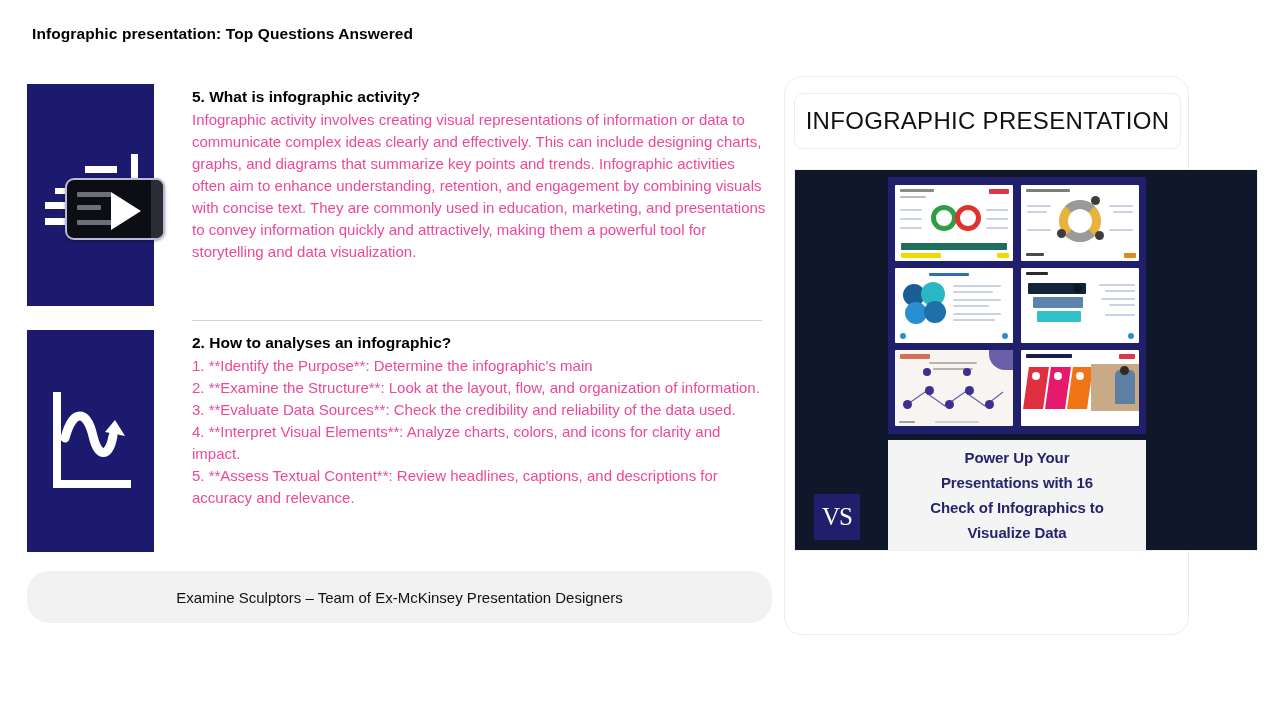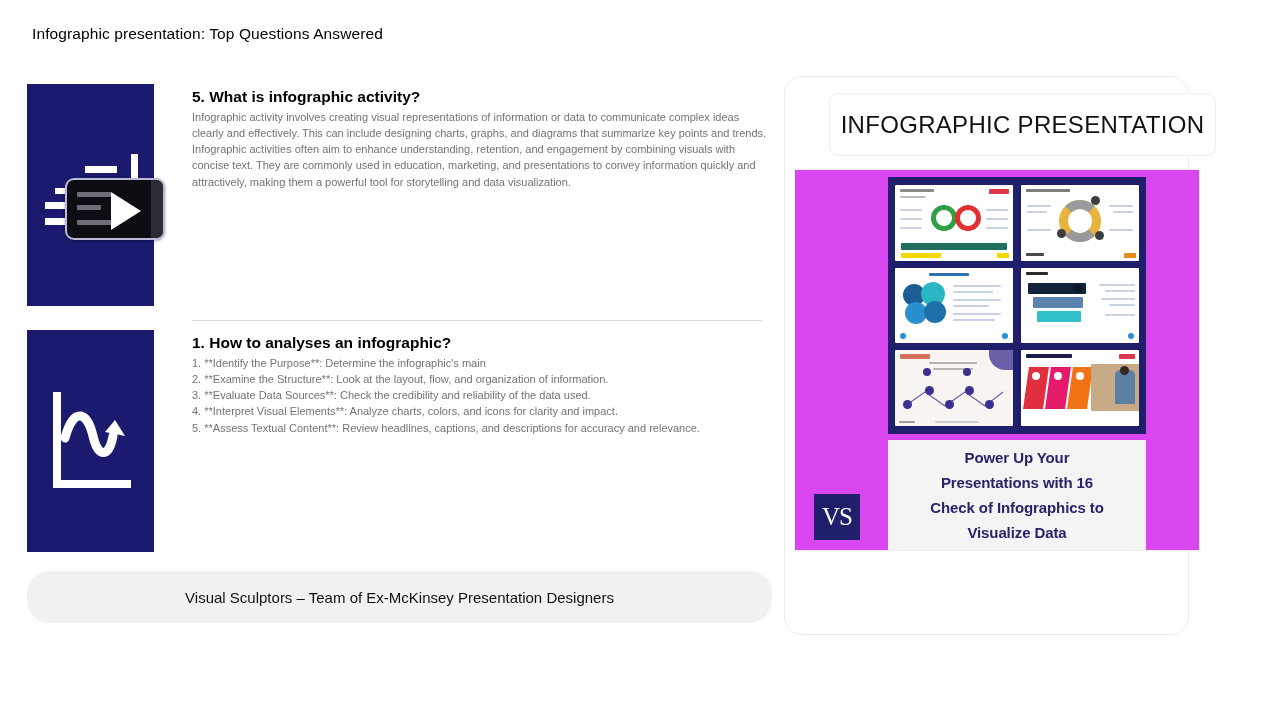--- a/index.html
+++ b/index.html
@@ -13,21 +13,21 @@
     overflow: hidden;
     position: relative;
   }
 
   
   .page-title {
     position: absolute;
     left: 32px;
     top: 25px;
     font-size: 15.5px;
-    font-weight: normal;
+    font-weight: bold;
     color: #000;
     letter-spacing: 0.1px;
   }
 
   
   .left-col {
     position: absolute;
     left: 27px;
     top: 84px;
     width: 745px;
@@ -122,23 +122,23 @@
 
   .qa-heading {
     font-size: 15.5px;
     font-weight: bold;
     line-height: 1.42;
     color: #000;
     margin-bottom: 1px;
   }
 
   .qa-body {
-    font-size: 11px;
+    font-size: 15px;
     line-height: 1.47;
-    color: #737373;
+    color: #ec4899;
   }
 
   .divider {
     height: 1px;
     background: #d4d4d4;
     margin: 14px 0 9px 165px;
     width: 570px;
   }
 
   
@@ -167,39 +167,38 @@
     width: 405px;
     height: 559px;
     background: #ffffff;
     border: 1px solid #ececec;
     border-radius: 18px;
   }
 
   .rc-title {
     position: absolute;
     left: 9px; top: 16px;
-    width: 387px; height: 63px;
+    width: 387px; height: 56px;
     border: 1px solid #ededed;
     border-radius: 9px;
     display: flex;
     align-items: center;
     justify-content: center;
     font-size: 24px;
     letter-spacing: 0.3px;
     color: #111;
     background: #fff;
-    margin-left: 35px;
   }
 
   .rc-preview {
     position: absolute;
     left: 9px; top: 92px;
-    width: 406px; height: 382px;
+    width: 464px; height: 382px;
     border: 1px solid #eeeeee;
-    background: #d946ef;
+    background: #0f172a;
     overflow: hidden;
   }
 
   .slides-panel {
     position: absolute;
     left: 93px; top: 7px;
     width: 258px; height: 257px;
     background: #1f1f6b;
     padding: 8px 7px;
   }
@@ -303,32 +302,32 @@
       <span class="chart-icon">
         <span class="axis-v"></span>
         <span class="axis-h"></span>
         <svg width="78" height="96" viewBox="0 0 78 96" style="position:absolute;left:0;top:0;">
           <path d="M12 46 C 20 16, 34 18, 40 44 C 45 66, 56 66, 60 44" fill="none" stroke="#ffffff" stroke-width="9" stroke-linecap="round"></path>
           <path d="M52 40 L62 28 L72 44 Z" fill="#ffffff"></path>
         </svg>
       </span>
     </div>
     <div class="qa-text">
-      <div class="qa-heading">1. How to analyses an infographic?</div>
+      <div class="qa-heading">2. How to analyses an infographic?</div>
       <div class="qa-body" style="white-space:pre-line;">1. **Identify the Purpose**: Determine the infographic's main
 2. **Examine the Structure**: Look at the layout, flow, and organization of information.
 3. **Evaluate Data Sources**: Check the credibility and reliability of the data used.
 4. **Interpret Visual Elements**: Analyze charts, colors, and icons for clarity and impact.
 5. **Assess Textual Content**: Review headlines, captions, and descriptions for accuracy and relevance.</div>
     </div>
   </div>
 </div>
 
 <div class="pill footer-left">
-  <span>Visual Sculptors – Team of Ex-McKinsey Presentation Designers</span>
+  <span>Examine Sculptors – Team of Ex-McKinsey Presentation Designers</span>
 </div>
 
 <div class="right-card">
 
   <div class="rc-title">INFOGRAPHIC PRESENTATION</div>
 
   <div class="rc-preview">
 
     <div class="slides-panel">
       <div class="slide-grid">

